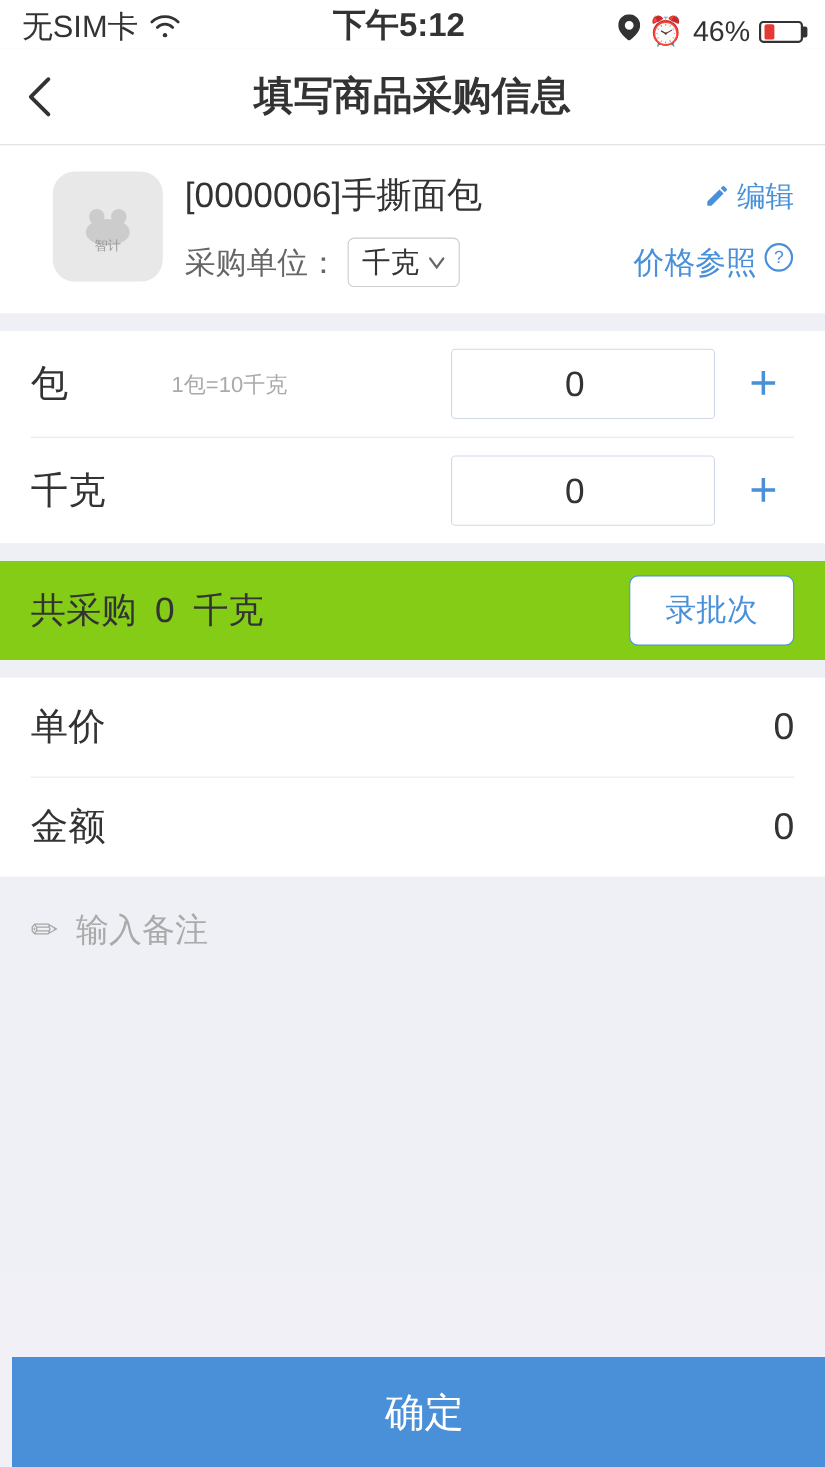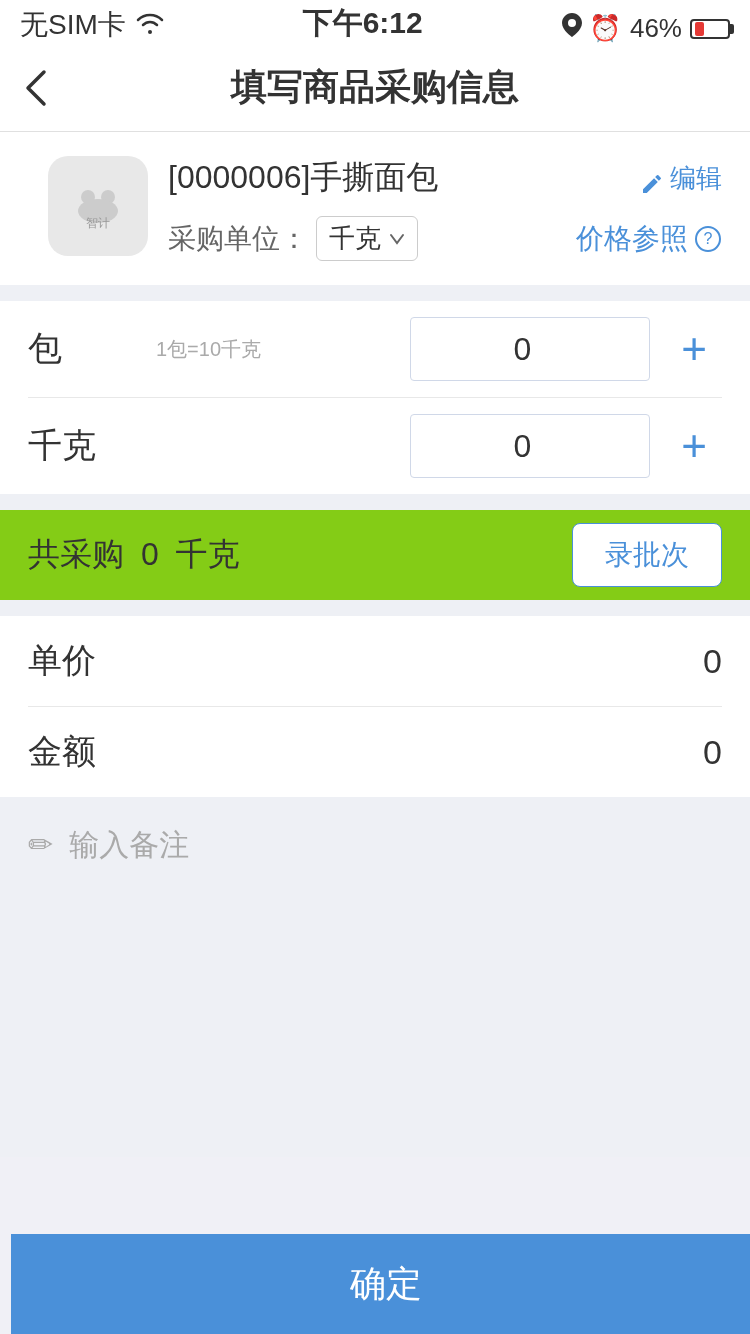--- a/index.html
+++ b/index.html
@@ -90,21 +90,21 @@
     }
     .product-name {
       font-size: 32px;
       font-weight: 500;
       color: #333;
     }
     .product-edit {
       font-size: 26px;
       color: #4a90d9;
       display: flex;
-      align-items: flex-end;
+      align-items: center;
       gap: 6px;
       cursor: pointer;
     }
     .product-unit-row {
       margin-top: 16px;
       display: flex;
       justify-content: space-between;
       align-items: center;
     }
     .unit-label { font-size: 28px; color: #666; }
@@ -116,21 +116,20 @@
       padding: 4px 12px;
       font-size: 26px;
       color: #333;
       gap: 8px;
       cursor: pointer;
     }
     .price-ref {
       font-size: 28px;
       color: #4a90d9;
       display: flex;
-      align-items: center;
       gap: 6px;
       cursor: pointer;
     }
 
     
     .divider-thick {
       height: 16px;
       background: #eef0f5;
     }
     .divider-thin {
@@ -278,21 +277,21 @@
   <div class="status-left">
     <span>无SIM卡</span>
     <span>
       <svg width="28" height="22" viewBox="0 0 28 22" fill="none">
         <path d="M14 18a2 2 0 1 1 0 4 2 2 0 0 1 0-4z" fill="#333"></path>
         <path d="M7 13c1.9-1.9 4.5-3 7-3s5.1 1.1 7 3" stroke="#333" stroke-width="2.5" fill="none" stroke-linecap="round"></path>
         <path d="M2 8C5.3 4.7 9.5 3 14 3s8.7 1.7 12 5" stroke="#333" stroke-width="2.5" fill="none" stroke-linecap="round"></path>
       </svg>
     </span>
   </div>
-  <div class="status-center">下午6:12</div>
+  <div class="status-center">下午5:12</div>
   <div class="status-right">
     <span>
       <svg width="20" height="24" viewBox="0 0 20 24" fill="#333">
         <path d="M10 0C4.5 0 0 4.5 0 10c0 7.5 10 14 10 14s10-6.5 10-14C20 4.5 15.5 0 10 0zm0 14a4 4 0 1 1 0-8 4 4 0 0 1 0 8z"></path>
       </svg>
     </span>
     <span>⏰</span>
     <span>46%</span>
     <span class="battery">
       <span class="battery-inner"></span>

